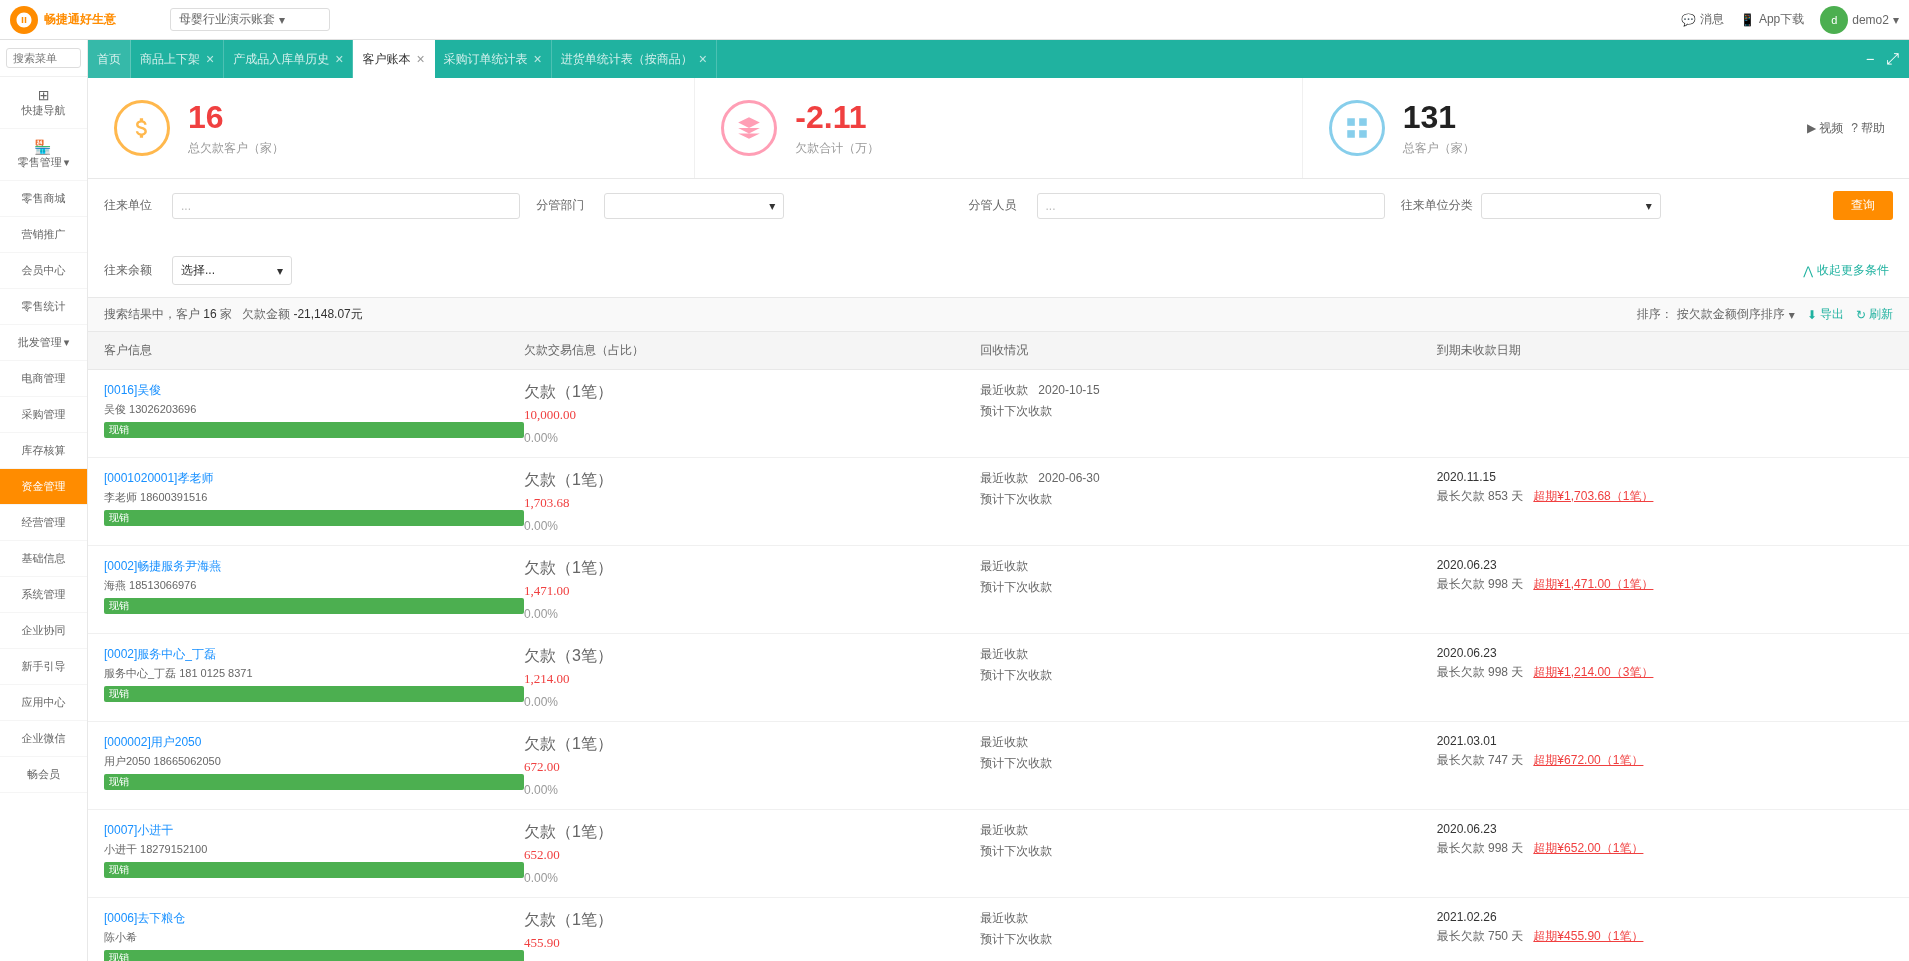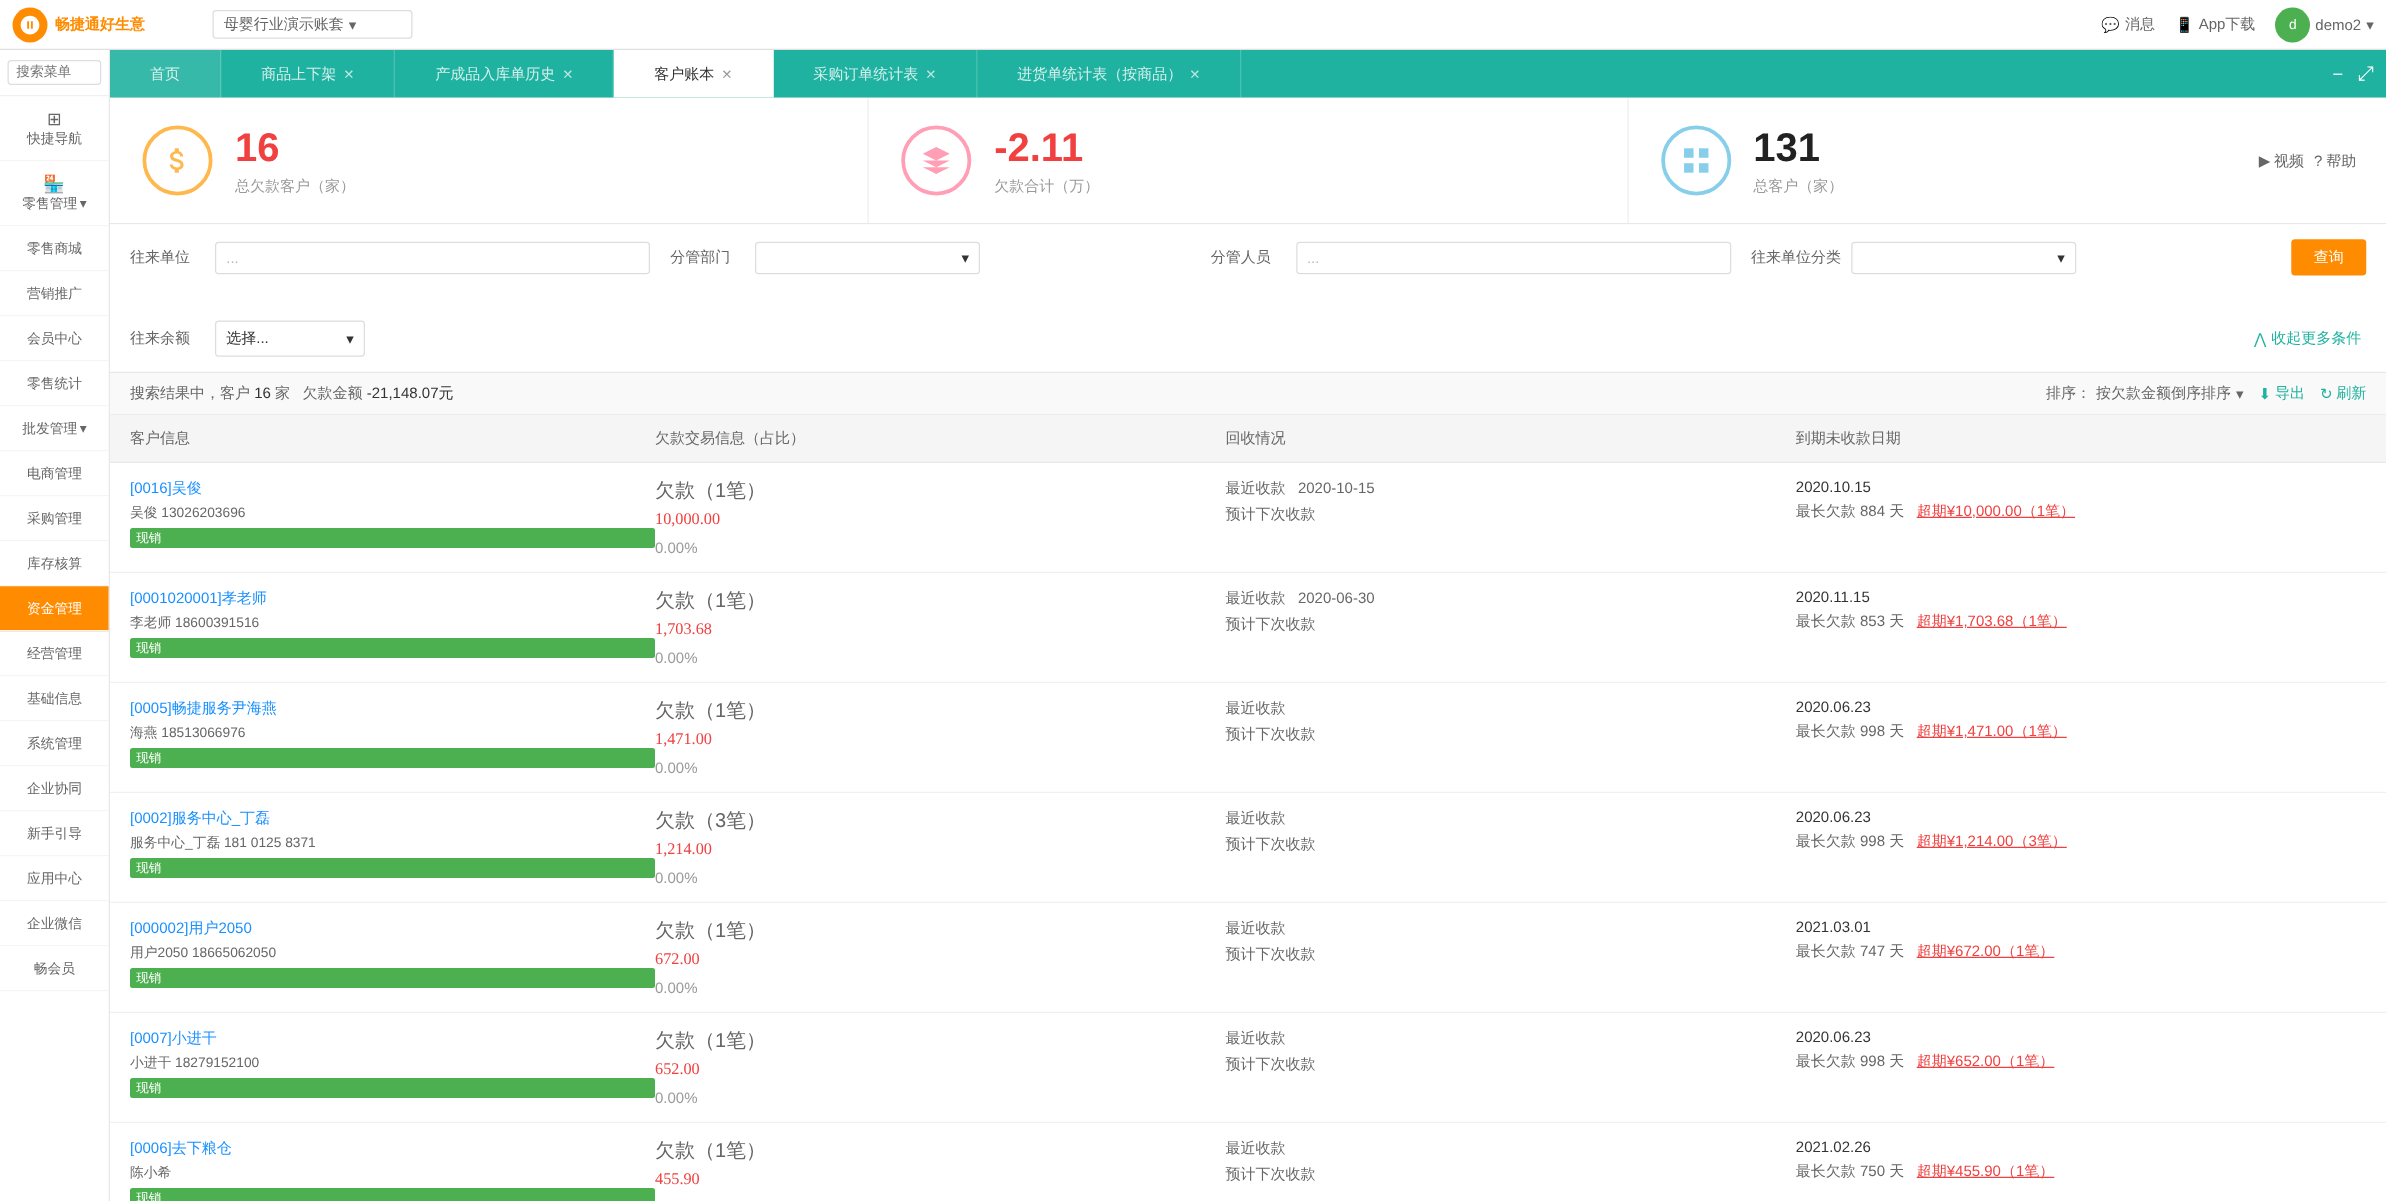--- a/index.html
+++ b/index.html
@@ -27,21 +27,21 @@
     .sidebar-search-input { width: 100%; border: 1px solid #ddd; border-radius: 3px; padding: 3px 6px; font-size: 11px; }
     .sidebar-nav-item { padding: 10px 6px; text-align: center; cursor: pointer; color: #666; font-size: 12px; border-bottom: 1px solid #f5f5f5; }
     .sidebar-nav-item.active { background: #ff8c00; color: #fff; }
     .sidebar-nav-expandable { display: flex; align-items: center; justify-content: center; gap: 2px; }
 
     
     .content-area { flex: 1; display: flex; flex-direction: column; overflow: hidden; }
 
     
     .tab-bar { display: flex; align-items: center; background: #20b2a0; height: 38px; flex-shrink: 0; }
-    .tab { display: flex; align-items: center; padding: 0 32px; height: 100%; cursor: pointer; color: rgba(255,255,255,0.8); font-size: 12px; gap: 6px; border-right: 1px solid rgba(255,255,255,0.2); white-space: nowrap; }
+    .tab { display: flex; align-items: center; padding: 0 9px; height: 100%; cursor: pointer; color: rgba(255,255,255,0.8); font-size: 12px; gap: 6px; border-right: 1px solid rgba(255,255,255,0.2); white-space: nowrap; }
     .tab:first-child { background: rgba(255,255,255,0.1); }
     .tab.active { background: #fff; color: #333; }
     .tab .close-btn { color: rgba(255,255,255,0.7); font-size: 14px; cursor: pointer; }
     .tab.active .close-btn { color: #999; }
     .tab-bar-actions { margin-left: auto; display: flex; align-items: center; gap: 8px; padding: 0 10px; }
     .tab-action-btn { color: #fff; cursor: pointer; font-size: 16px; }
 
     
     .page-content { flex: 1; overflow-y: auto; background: #f5f5f5; padding: 0; }
 
@@ -379,24 +379,20 @@
     </div>
     <div class="debt-info">
       <span class="debt-count">欠款（1笔）</span>
       <span class="debt-amount">10,000.00</span>
       <span class="debt-ratio">0.00%</span>
     </div>
     <div class="recovery-info">
       <span>最近收款 &nbsp; 2020-10-15</span>
       <span>预计下次收款</span>
     </div>
-    <div class="overdue-info">
-      <span class="overdue-date">2020.10.15</span>
-      <span class="overdue-days">最长欠款 884 天 &nbsp; <span class="overdue-link">超期¥10,000.00（1笔）</span></span>
-    </div>
   </div>
               <div class="table-row">
     <div class="customer-info">
       <span class="customer-name">[0001020001]孝老师</span>
       <span class="customer-phone">李老师 18600391516</span>
       <span class="customer-tag">现销</span>
     </div>
     <div class="debt-info">
       <span class="debt-count">欠款（1笔）</span>
       <span class="debt-amount">1,703.68</span>
@@ -406,21 +402,21 @@
       <span>最近收款 &nbsp; 2020-06-30</span>
       <span>预计下次收款</span>
     </div>
     <div class="overdue-info">
       <span class="overdue-date">2020.11.15</span>
       <span class="overdue-days">最长欠款 853 天 &nbsp; <span class="overdue-link">超期¥1,703.68（1笔）</span></span>
     </div>
   </div>
               <div class="table-row">
     <div class="customer-info">
-      <span class="customer-name">[0005]畅捷服务尹海燕</span>
+      <span class="customer-name">[0002]畅捷服务尹海燕</span>
       <span class="customer-phone">海燕 18513066976</span>
       <span class="customer-tag">现销</span>
     </div>
     <div class="debt-info">
       <span class="debt-count">欠款（1笔）</span>
       <span class="debt-amount">1,471.00</span>
       <span class="debt-ratio">0.00%</span>
     </div>
     <div class="recovery-info">
       <span>最近收款 &nbsp; </span>

